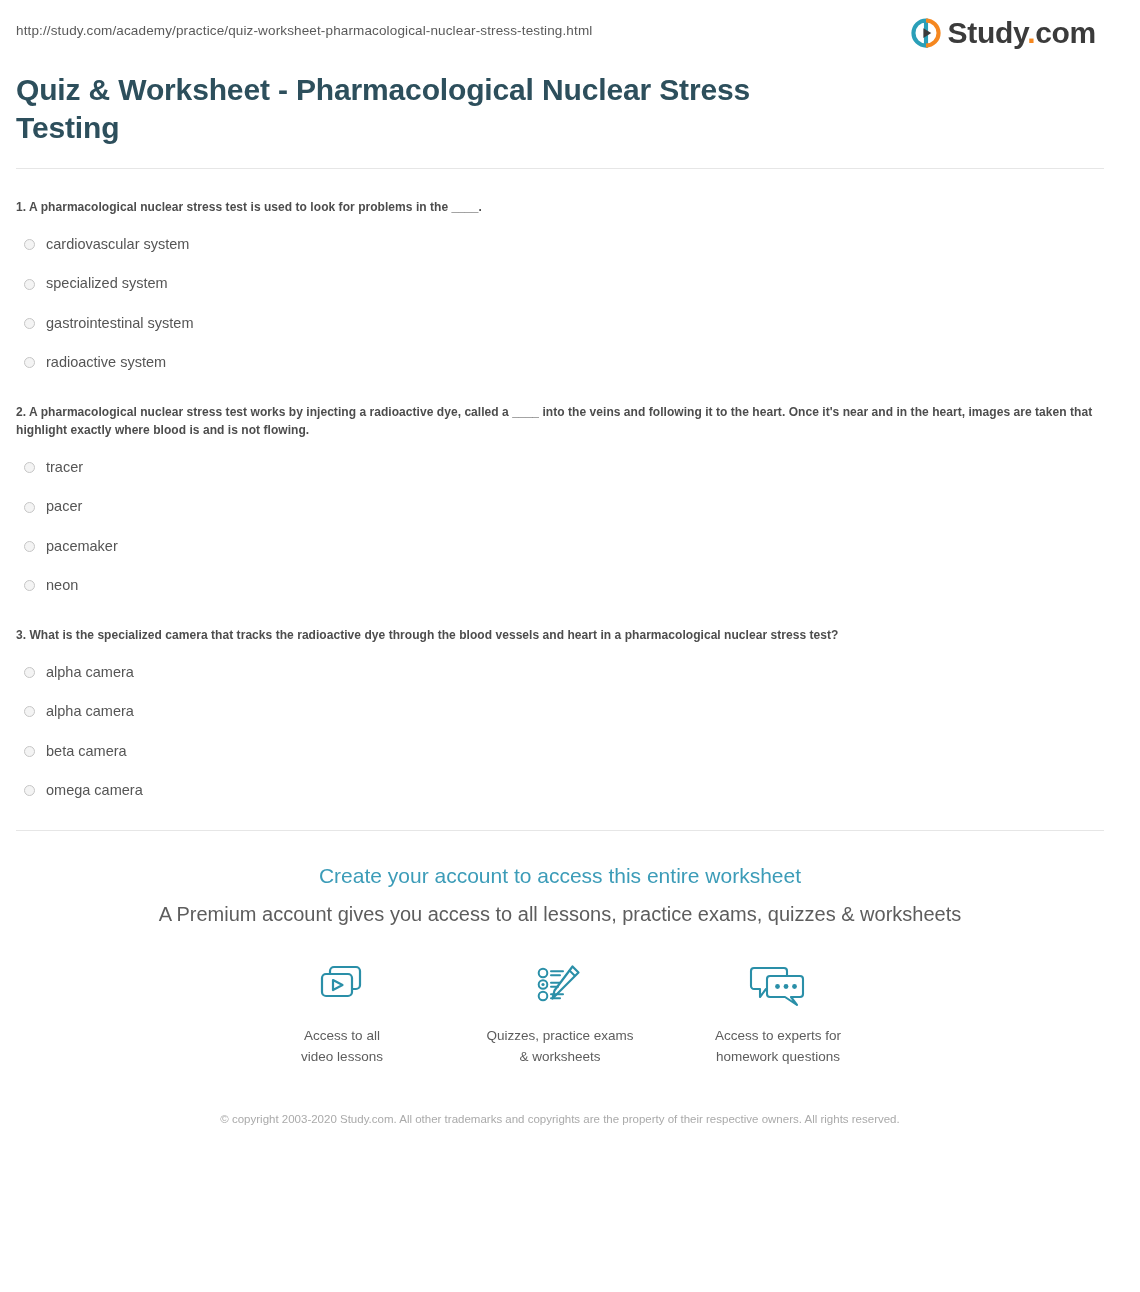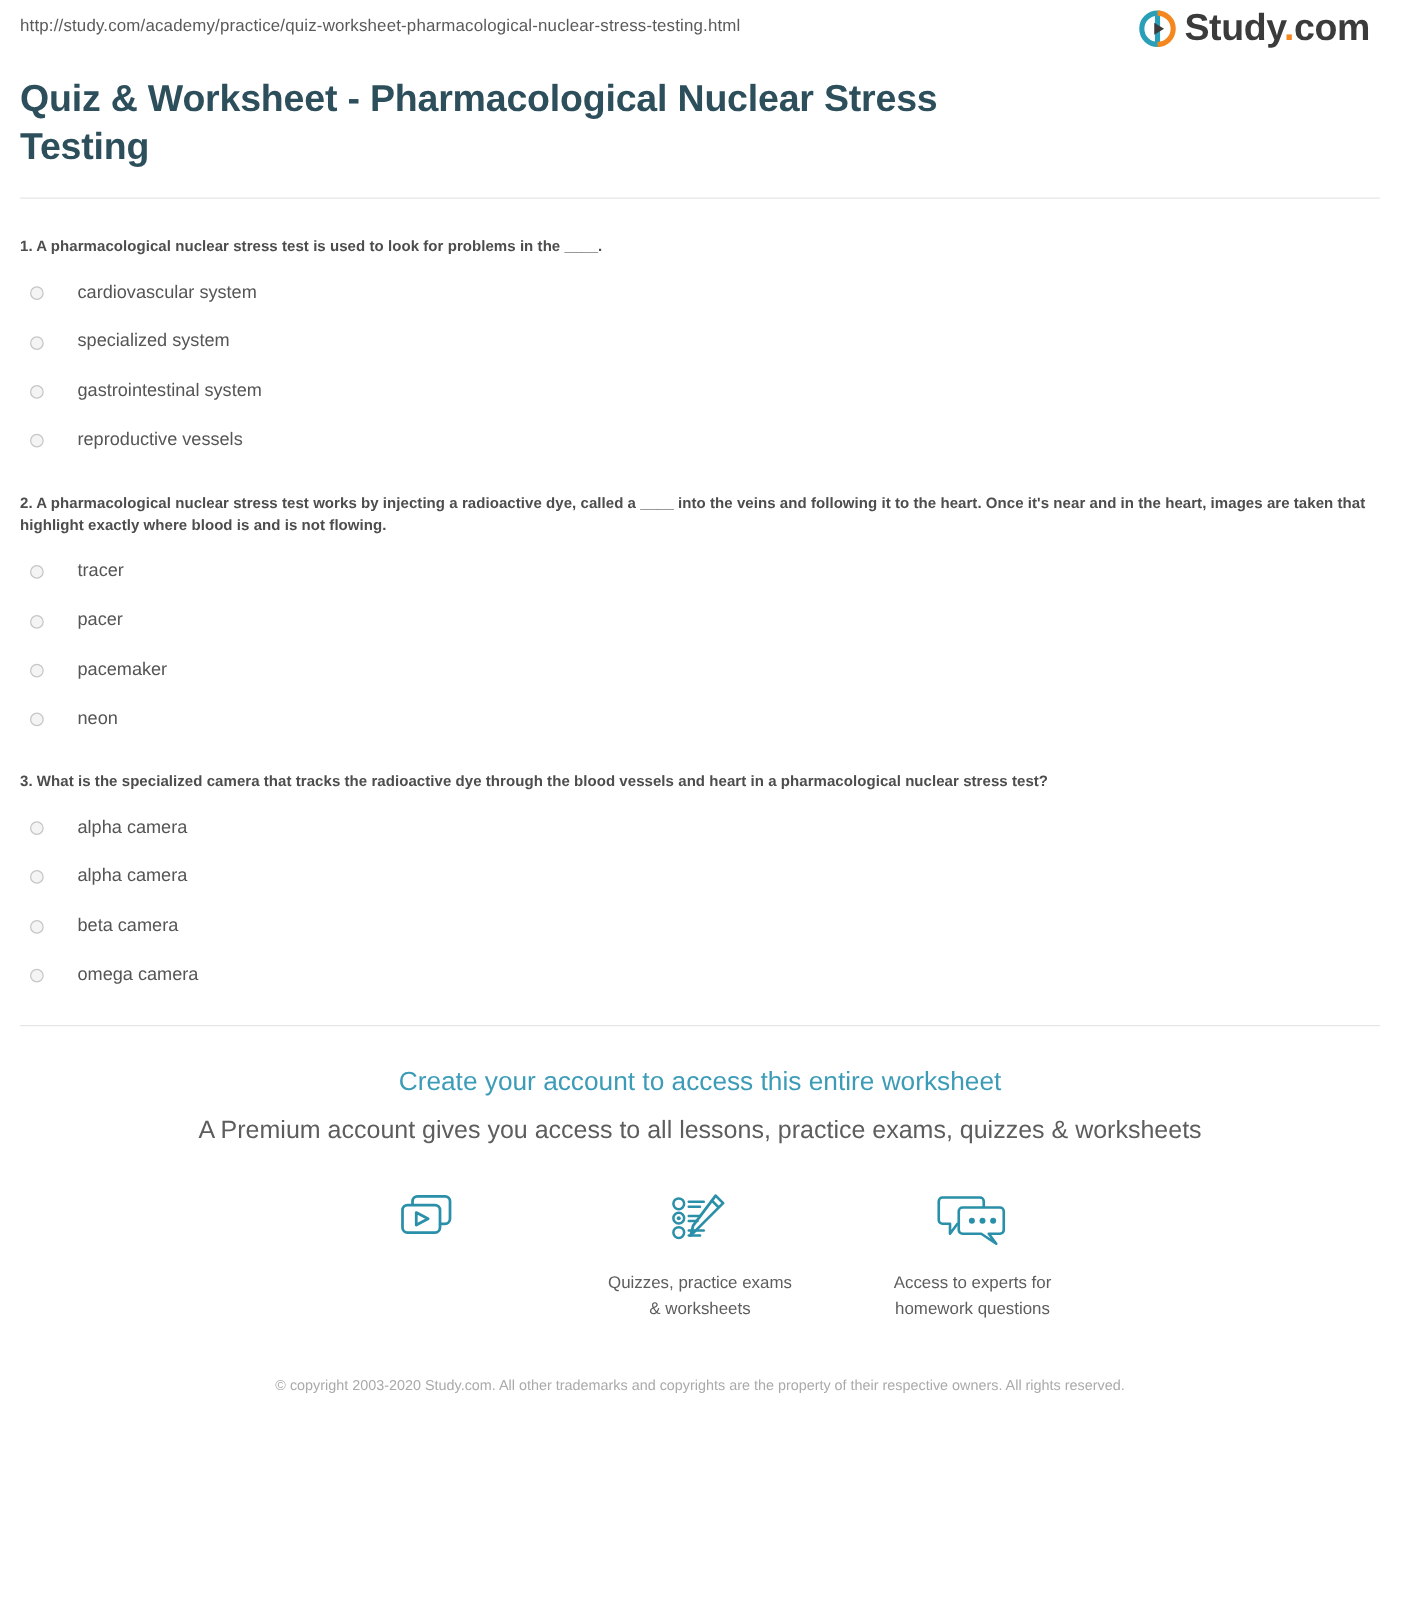--- a/index.html
+++ b/index.html
@@ -9,21 +9,21 @@
     background: #ffffff;
   }
   body {
     width: 1140px;
     height: 1292px;
     font-family: "Liberation Sans", sans-serif;
     color: #4a4a4a;
     -webkit-font-smoothing: antialiased;
   }
 
-  .page { width: 1120px; padding: 0 16px; position: relative; }
+  .page { width: 1120px; padding: 10px 16px; position: relative; }
 
   
   .topbar {
     display: flex;
     align-items: flex-start;
     justify-content: space-between;
     padding-top: 10px;
     height: 52px;
   }
   .url {
@@ -77,21 +77,21 @@
     font-weight: bold;
     color: #4d4d4d;
     line-height: 1.52;
     margin: 20px 0 0 0;
     letter-spacing: 0.004em;
   }
   .options { list-style: none; margin: 9px 0 0 0; padding: 0; }
   .option {
     display: flex;
     align-items: center;
-    gap: 27px;
+    gap: 11px;
     padding: 11px 0 11px 8px;
     font-size: 14.5px;
     color: #555555;
     line-height: 1.2;
   }
   .radio {
     width: 11px;
     height: 11px;
     border-radius: 50%;
     border: 1px solid #c6c6c6;
@@ -182,21 +182,21 @@
         <li class="option">
           <span class="radio"></span>
           <span class="option-label">specialized system</span>
         </li>
         <li class="option">
           <span class="radio"></span>
           <span class="option-label">gastrointestinal system</span>
         </li>
         <li class="option">
           <span class="radio"></span>
-          <span class="option-label">reproductive vessels</span>
+          <span class="option-label">radioactive system</span>
         </li>
       </ul>
     </div>
 
     <div class="question-block">
       <p class="question-text">2. A pharmacological nuclear stress test works by injecting a radioactive dye, called a ____ into the veins and following it to the heart. Once it's near and in the heart, images are taken that highlight exactly where blood is and is not flowing.</p>
       <ul class="options">
         <li class="option">
           <span class="radio"></span>
           <span class="option-label">tracer</span>
@@ -249,20 +249,22 @@
     <div class="features">
 
       <div class="feature">
         <div class="feature-icon">
           <svg width="56" height="50" viewBox="0 0 56 50">
             <rect x="16" y="6" width="30" height="22" rx="4" ry="4" fill="none" stroke="#2a8fa8" stroke-width="2.2"></rect>
             <rect x="8" y="13" width="30" height="22" rx="4" ry="4" fill="#ffffff" stroke="#2a8fa8" stroke-width="2.2"></rect>
             <path d="M19 19 L28.5 24 L19 29 Z" fill="none" stroke="#2a8fa8" stroke-width="2.2" stroke-linejoin="round"></path>
           </svg>
         </div>
+        <div class="feature-label">Access to all
+video lessons</div>
       </div>
 
       <div class="feature">
         <div class="feature-icon">
           <svg width="56" height="50" viewBox="0 0 56 50">
             <circle cx="11" cy="12" r="4.3" fill="none" stroke="#2a8fa8" stroke-width="2"></circle>
             <circle cx="11" cy="23.5" r="4.3" fill="none" stroke="#2a8fa8" stroke-width="2"></circle>
             <circle cx="11" cy="23.5" r="1.6" fill="#2a8fa8"></circle>
             <circle cx="11" cy="35" r="4.3" fill="none" stroke="#2a8fa8" stroke-width="2"></circle>
             <line x1="19" y1="10.3" x2="31" y2="10.3" stroke="#2a8fa8" stroke-width="2" stroke-linecap="round"></line>

